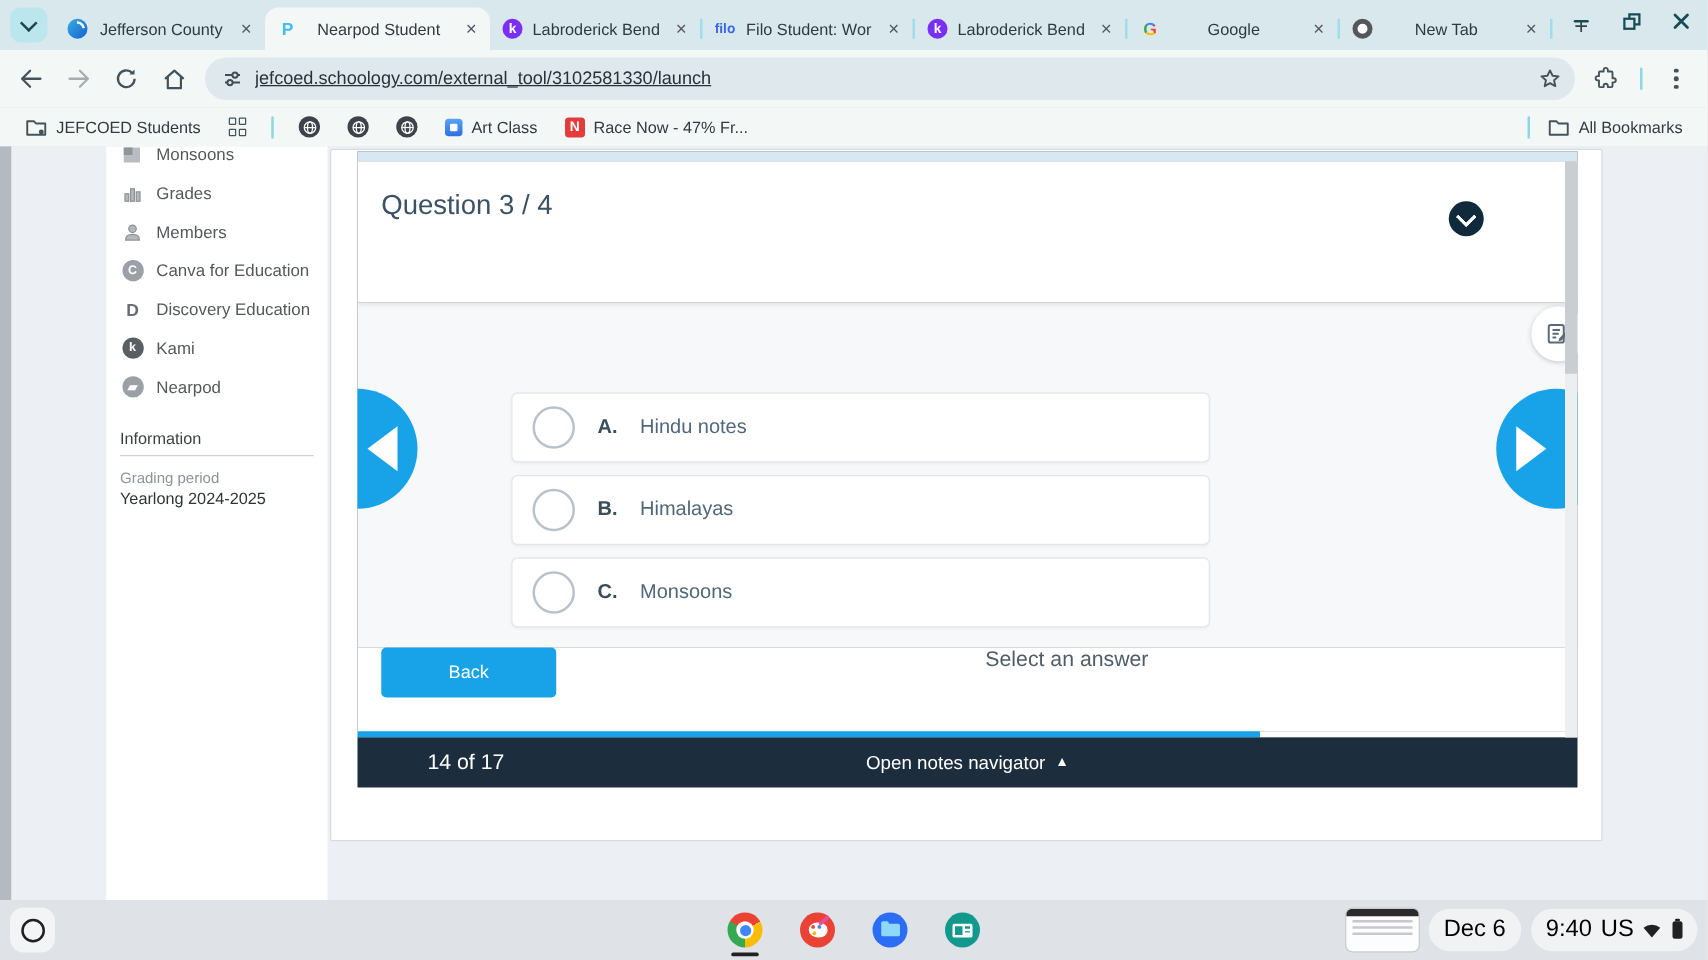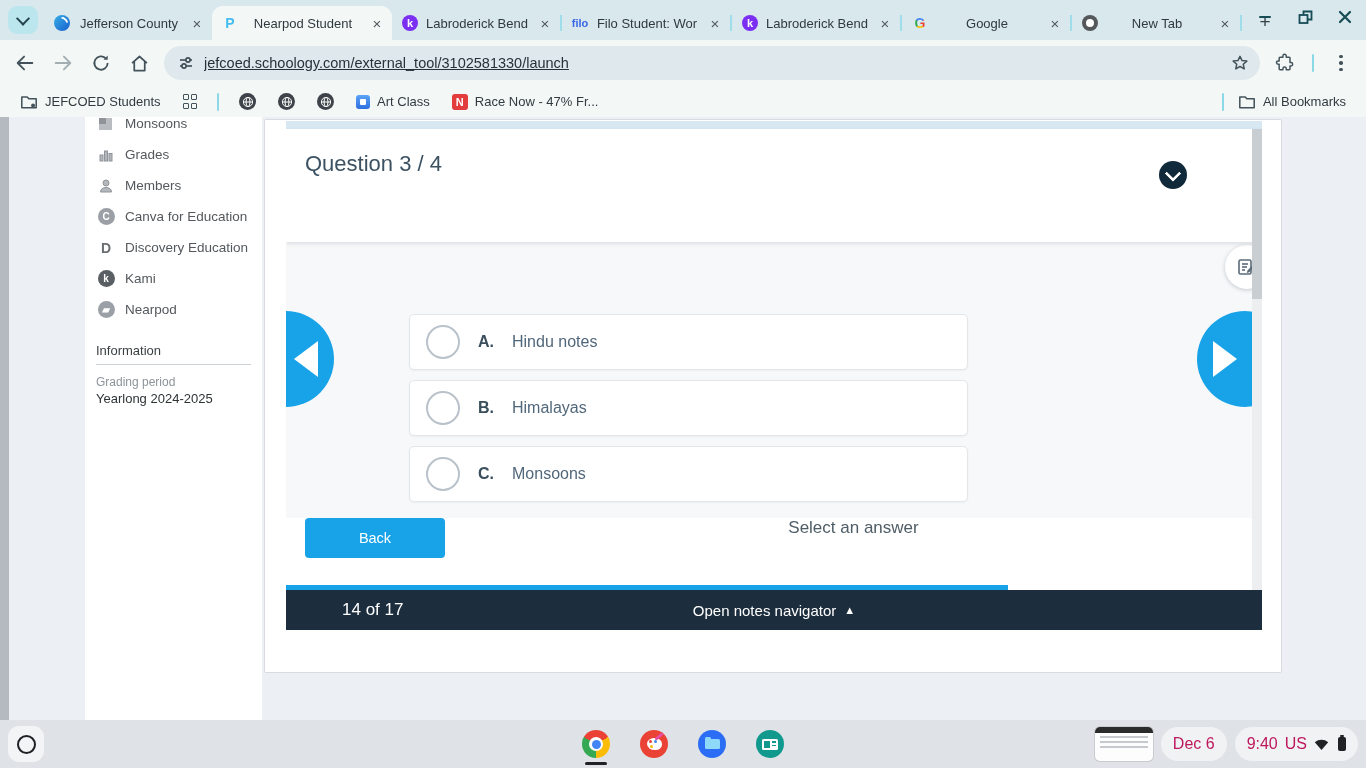--- a/index.html
+++ b/index.html
@@ -153,21 +153,21 @@
   .card-glyph i{position:absolute;background:#12998e;}
   .card-glyph .c1{left:2px;top:2px;width:6px;height:7px;}
   .card-glyph .c2{left:10px;top:2.5px;width:4px;height:1.8px;}
   .card-glyph .c3{left:10px;top:6px;width:4px;height:1.8px;}
   .shelf-right{position:absolute;right:8px;top:7px;display:flex;align-items:center;gap:8px;}
   .thumb-preview{width:58px;height:34px;background:#fdfdfd;border-radius:5px;overflow:hidden;cursor:pointer;
     box-shadow:0 0 0 1px #c8cbd0;}
   .thumb-top{height:6px;background:#2b2b2b;}
   .thumb-line{height:2px;background:#c6c9cd;margin:3px 5px 0 5px;}
   .pill{height:34px;border-radius:17px;background:#f1f2f4;display:flex;align-items:center;gap:7px;
-    padding:0 12px;font-size:16px;color:#be185d;cursor:pointer;}
+    padding:0 12px;font-size:19px;color:#000000;cursor:pointer;}
   .battery{width:8px;height:14px;background:#202124;border-radius:2px;position:relative;margin-left:2px;}
   .battery:before{content:"";position:absolute;top:-2.5px;left:2px;width:4px;height:2.5px;background:#202124;
     border-radius:1px;}
   svg{display:block;}
 </style>
 </head>
 <body>
 
 <div class="screen">
 

